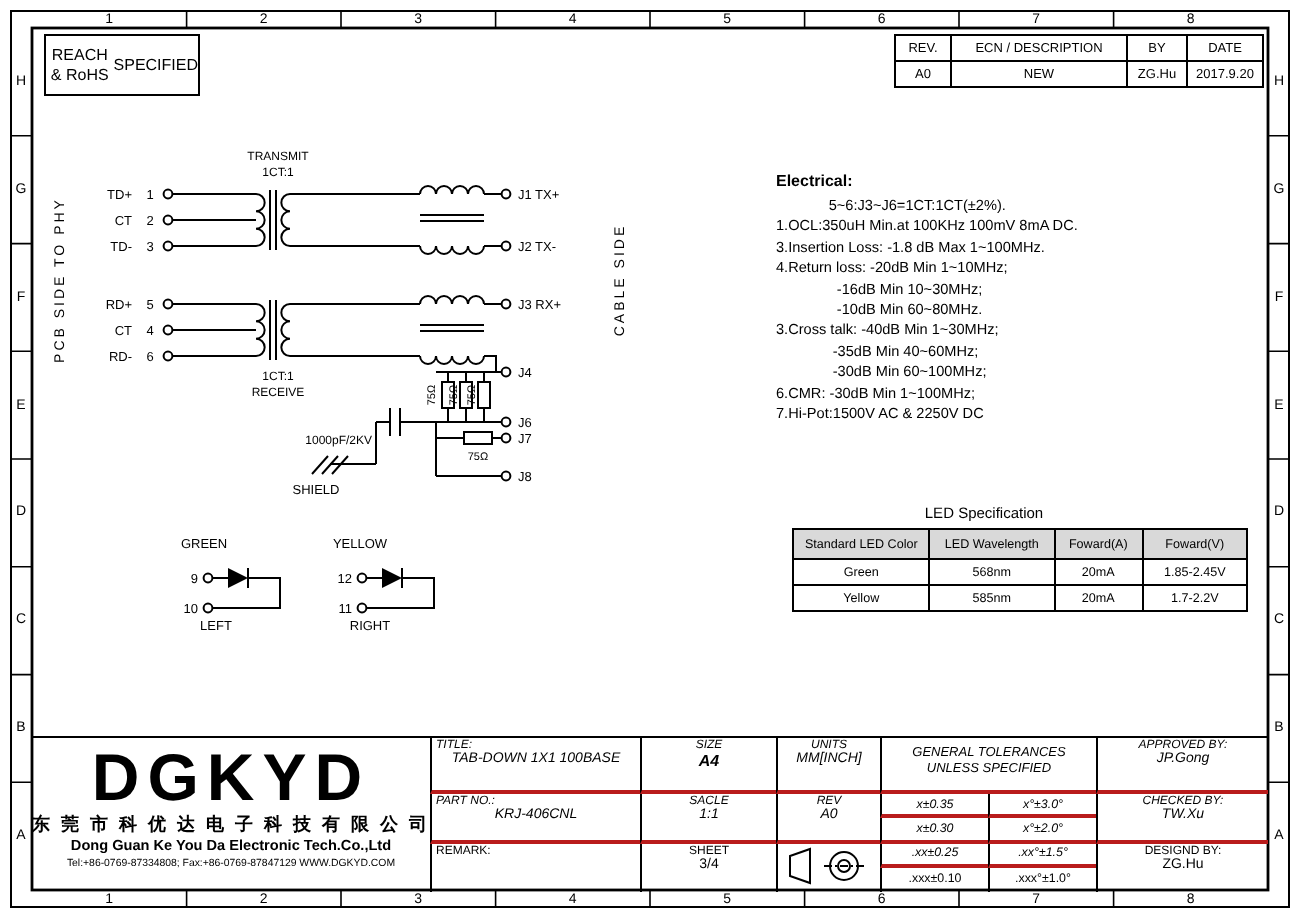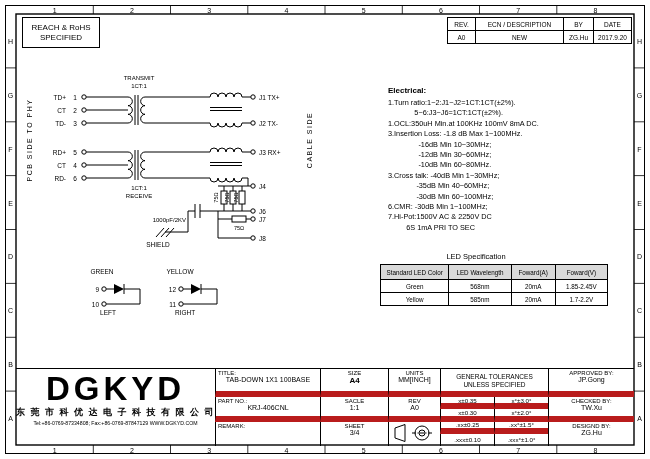--- a/index.html
+++ b/index.html
@@ -6,41 +6,41 @@
   .sheet{position:relative;width:650px;height:459px;background:#fff;overflow:hidden;
          font-family:"Liberation Sans",sans-serif;color:#000;}
   .sheet *{box-sizing:border-box;}
   svg text{font-family:"Liberation Sans",sans-serif;fill:#000;}
   .t65{font-size:6.5px;} .t6{font-size:6px;} .t55{font-size:5.5px;}
   .side-lbl{font-size:7px;letter-spacing:1.5px;}
   .grid-label{position:absolute;transform:translate(-50%,-50%);font-size:7px;}
   .abs{position:absolute;}
   
   .compliance{left:22px;top:17px;width:78px;height:31px;border:1px solid #000;
-              display:flex;flex-direction:column;justify-content:center;align-items:center;
+              display:flex;flex-direction:row;justify-content:center;align-items:center;
               font-size:8px;line-height:10px;text-align:center;}
   
   table{border-collapse:collapse;}
   .rev-table{left:447px;top:17px;}
   .rev-table th,.rev-table td{border:1px solid #000;font-size:6.5px;font-weight:normal;
               text-align:center;height:13px;padding:0 2px;}
-  .led-spec{left:380px;top:252px;width:192px;}
+  .led-spec{left:396px;top:252px;width:192px;}
   .led-title{text-align:center;font-size:7.5px;margin-bottom:3px;}
   .led-spec th,.led-spec td{border:1px solid #000;font-size:6.3px;font-weight:normal;
               text-align:center;padding:0 1px;}
   .led-spec th{background:#d9d9d9;height:15px;}
   .led-spec td{height:13px;}
   
   .electrical{left:388px;top:86px;width:240px;}
   .elec-title{font-size:8px;font-weight:bold;margin-bottom:3px;}
   .elec-line{font-size:7.3px;line-height:10.4px;white-space:pre;}
   
   .tblock{left:16px;top:368px;width:618px;height:77px;border-top:1px solid #000;}
   .cell{position:absolute;}
-  .bl{border-left:1px solid #000;} .bb{border-bottom:6px solid #b91c1c;}
+  .bl{border-left:1px solid #000;} .bb{border-bottom:2px solid #b91c1c;font-style:italic;}
   .cell-label{font-size:6px;padding:1px 0 0 2px;}
   .cell-value{font-size:7px;text-align:center;}
   .cell-label-c{font-size:6px;text-align:center;padding-top:1px;}
   .logo-txt{font-size:33px;font-weight:900;text-align:center;letter-spacing:4px;line-height:36px;margin-top:2px;}
   .cn{font-size:9px;font-weight:bold;letter-spacing:1.5px;text-align:center;line-height:11px;}
   .en{font-size:7.3px;font-weight:bold;text-align:center;line-height:9px;}
   .contact{font-size:5.2px;text-align:center;line-height:7px;margin-top:2px;}
   .tolcell{position:absolute;font-size:6.2px;text-align:center;display:flex;align-items:center;justify-content:center;}
 </style>
 </head>
@@ -197,33 +197,31 @@
       <td>A0</td>
       <td>NEW</td>
       <td>ZG.Hu</td>
       <td>2017.9.20</td>
     </tr>
   </tbody>
     </table>
 
   <div class="abs electrical">
     <div class="elec-title">Electrical:</div>
-    <div class="elec-line">1.Turn ratio:1~2:J1~J2=1CT:1CT(±2%).</div>
     <div class="elec-line">             5~6:J3~J6=1CT:1CT(±2%).</div>
     <div class="elec-line">1.OCL:350uH Min.at 100KHz 100mV 8mA DC.</div>
     <div class="elec-line">3.Insertion Loss: -1.8 dB Max 1~100MHz.</div>
+    <div class="elec-line">4.Return loss: -20dB Min 1~10MHz;</div>
     <div class="elec-line">               -16dB Min 10~30MHz;</div>
-    <div class="elec-line">               -12dB Min 30~60MHz;</div>
     <div class="elec-line">               -10dB Min 60~80MHz.</div>
     <div class="elec-line">3.Cross talk: -40dB Min 1~30MHz;</div>
     <div class="elec-line">              -35dB Min 40~60MHz;</div>
     <div class="elec-line">              -30dB Min 60~100MHz;</div>
     <div class="elec-line">6.CMR: -30dB Min 1~100MHz;</div>
     <div class="elec-line">7.Hi-Pot:1500V AC &amp; 2250V DC</div>
-    <div class="elec-line">         6S 1mA PRI TO SEC</div>
   </div>
 
   <div class="abs led-spec">
     <div class="led-title">LED Specification</div>
     <table style="width:228px">
       <colgroup>
           <col style="width:68px">
           <col style="width:62px">
           <col style="width:44px">
           <col style="width:52px">
@@ -248,20 +246,21 @@
         <td>1.7-2.2V</td>
       </tr>
     </tbody>
       </table>
   </div>
 
   <div class="abs tblock">
     <div class="cell" style="left:0;top:0;width:199px;height:77px">
       <div class="logo-txt">DGKYD</div>
       <div class="cn">东 莞 市 科 优 达 电 子 科 技 有 限 公 司</div>
+      <div class="en">Dong Guan Ke You Da Electronic Tech.Co.,Ltd</div>
       <div class="contact">Tel:+86-0769-87334808; Fax:+86-0769-87847129   WWW.DGKYD.COM</div>
     </div>
 
     <div class="cell bl bb" style="left:199px;top:0;width:105px;height:28px">
       <div class="cell-label">TITLE:</div>
       <div class="cell-value">TAB-DOWN 1X1 100BASE</div>
     </div>
     <div class="cell bl bb" style="left:199px;top:28px;width:105px;height:25px">
       <div class="cell-label">PART NO.:</div>
       <div class="cell-value">KRJ-406CNL</div>

